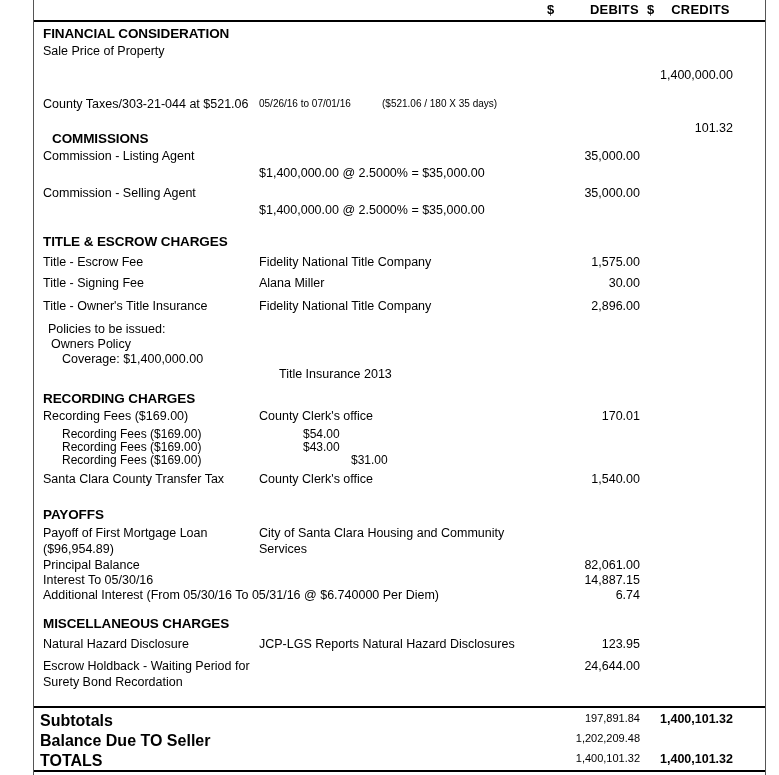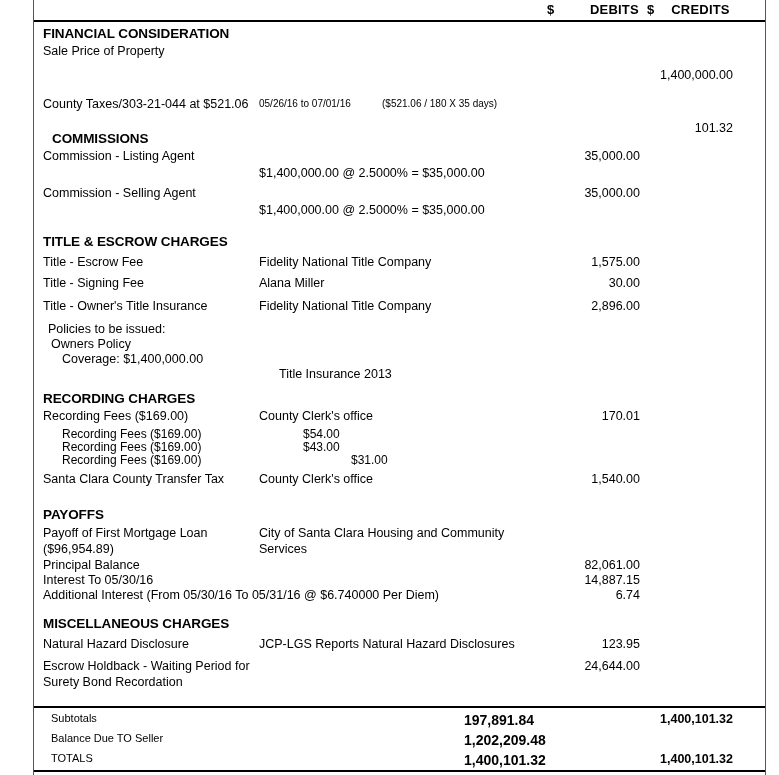--- a/index.html
+++ b/index.html
@@ -129,31 +129,31 @@
   
   .rule-sub {
     position: absolute;
     left: 0;
     width: 731px;
     height: 2px;
     background: #000;
   }
   .tot-label {
     position: absolute;
-    left: 17px;
+    left: 6px;
+    font-size: 16px;
+    font-weight: bold;
+  }
+  .tot-debit {
+    position: absolute;
+    left: 430px;
+    width: 176px;
+    text-align: right;
     font-size: 11px;
     font-weight: normal;
-  }
-  .tot-debit {
-    position: absolute;
-    left: 430px;
-    width: 176px;
-    text-align: left;
-    font-size: 14px;
-    font-weight: bold;
   }
   .tot-credit {
     position: absolute;
     left: 610px;
     width: 89px;
     text-align: right;
     font-size: 12.5px;
     font-weight: bold;
   }
   .abs { position: absolute; }

